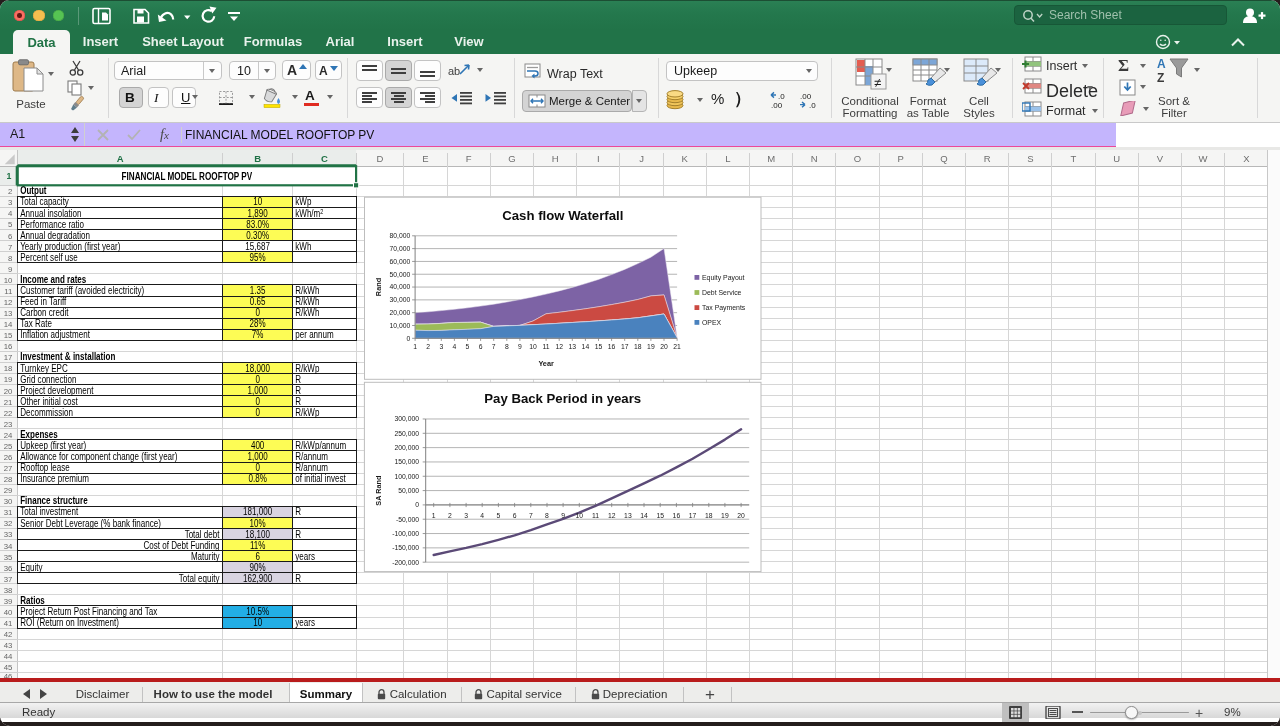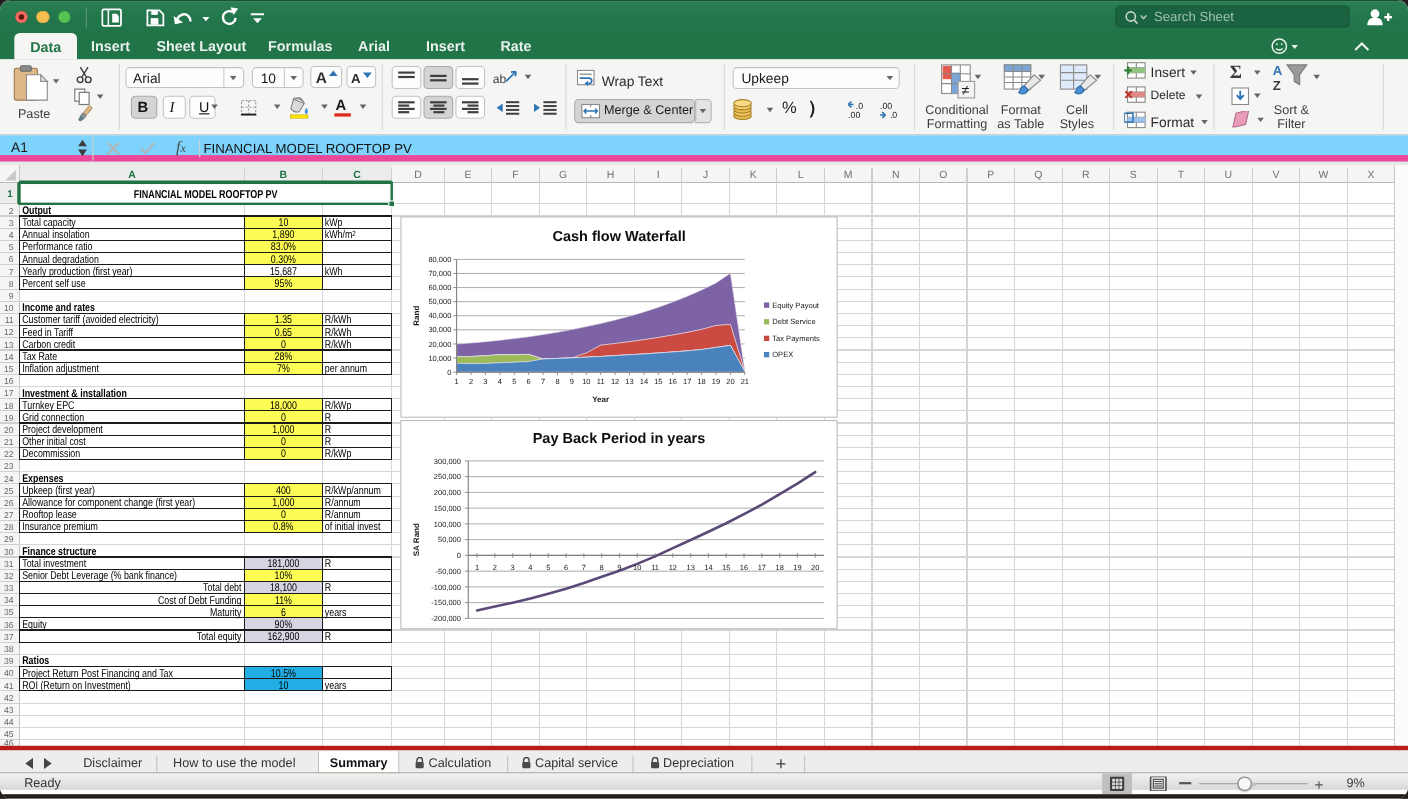--- a/index.html
+++ b/index.html
@@ -16,21 +16,21 @@
 .rtab { position:absolute; top:0; height:24px; line-height:24px; color:#e9f2ec; font-size:13px; font-weight:bold; text-align:center; }
 #hometab { position:absolute; left:13px; top:0px; width:57px; height:24px; background:#f5f5f3; border-radius:5px 5px 0 0; color:#217346; font-size:13px; font-weight:bold; text-align:center; line-height:25px; }
 
 #ribbon { left:0; top:54px; width:1280px; height:69px; background:#f5f5f3; border-bottom:1px solid #c9c9c9; }
 .sep { position:absolute; top:4px; height:60px; width:1px; background:#d8d8d8; }
 .btn { position:absolute; background:#fdfdfd; border:1px solid #c3c3c3; border-radius:4px; }
 .btn.on { background:#d4d4d4; border-color:#aaa; }
 .lbl { position:absolute; font-size:11.5px; color:#3d3d3d; text-align:center; }
 .dar { position:absolute; width:0; height:0; border-left:3.5px solid transparent; border-right:3.5px solid transparent; border-top:4px solid #666; }
 
-#fbar { left:0; top:123px; width:1280px; height:24px; background:#7dd3fc; border-bottom:6px solid #ec4899; }
+#fbar { left:0; top:123px; width:1116px; height:24px; background:#c4b5fd; border-bottom:1px solid #ec4899; }
 #gap { left:0; top:147px; width:1280px; height:3px; background:#e8e8e6; }
 
 #sheettabs { left:0; top:678px; width:1280px; height:24px; background:#ededeb; border-top:4px solid #b91c1c; }
 .stab { position:absolute; top:1px; height:23px; line-height:23px; font-size:11.5px; color:#333; text-align:center; }
 .lk { vertical-align:-1.5px; }
 .stsep { position:absolute; top:5px; height:15px; width:1px; background:#c2c2c2; }
 
 #status { left:0; top:702px; width:1280px; height:16px; background:linear-gradient(#f2f2f2,#d8d8d8); border-top:1px solid #a8a8a8; }
 #blackbottom { left:0; top:722px; width:1280px; height:4px; background:#241d1c; }
 </style></head>
@@ -88,21 +88,21 @@
     </svg>
   </div>
 
   <div class="abs" id="tabrow">
     <div id="hometab">Data</div>
     <div class="rtab" style="left:74px;width:53px;">Insert</div>
     <div class="rtab" style="left:131px;width:104px;">Sheet Layout</div>
     <div class="rtab" style="left:236px;width:74px;">Formulas</div>
     <div class="rtab" style="left:316px;width:48px;">Arial</div>
     <div class="rtab" style="left:370px;width:70px;">Insert</div>
-    <div class="rtab" style="left:444px;width:50px;">Rate</div>
+    <div class="rtab" style="left:444px;width:50px;">View</div>
 
     <svg class="abs" style="left:1154px;top:3px" width="120" height="18" viewBox="0 0 120 18">
       <g fill="none" stroke="#e9f2ec" stroke-width="1.4">
         <circle cx="9" cy="9" r="6.5"></circle>
         <circle cx="6.8" cy="7.2" r="0.8" fill="#e9f2ec" stroke="none"></circle>
         <circle cx="11.2" cy="7.2" r="0.8" fill="#e9f2ec" stroke="none"></circle>
         <path d="M6 11 c1.5 1.8 4.5 1.8 6 0"></path>
       </g>
       <path d="M20 8 l3 3.5 3 -3.5 z" fill="#e9f2ec"></path>
       <path d="M78 12.5 l6 -6 6 6" fill="none" stroke="#e9f2ec" stroke-width="2"></path>
@@ -323,21 +323,21 @@
 <span class="abs" style="left:1046px;top:5px;font-size:12.5px;color:#2a2a2a;">Insert</span>
 <div class="dar" style="left:1082px;top:10px;"></div>
 <svg class="abs" style="left:1022px;top:24px" width="20" height="17" viewBox="0 0 20 17">
         <rect x="3" y="1" width="16" height="14" fill="#fff" stroke="#8a8a8a"></rect>
         <line x1="3" y1="5.6" x2="19" y2="5.6" stroke="#8a8a8a"></line>
         <line x1="3" y1="10.2" x2="19" y2="10.2" stroke="#8a8a8a"></line>
         <line x1="11" y1="1" x2="11" y2="15" stroke="#8a8a8a"></line>
         <rect x="3" y="5.6" width="16" height="4.6" fill="#e08883"></rect>
         <path d="M1 5 l6 6 M7 5 l-6 6" stroke="#c0392b" stroke-width="1.8"></path>
       </svg>
-<span class="abs" style="left:1046px;top:27px;font-size:11px;color:#2a2a2a;">Delete</span>
+<span class="abs" style="left:1046px;top:27px;font-size:18px;color:#2a2a2a;">Delete</span>
 <div class="dar" style="left:1087px;top:32px;"></div>
 <svg class="abs" style="left:1022px;top:47px" width="20" height="17" viewBox="0 0 20 17">
         <rect x="3" y="1" width="16" height="14" fill="#fff" stroke="#8a8a8a"></rect>
         <line x1="3" y1="5.6" x2="19" y2="5.6" stroke="#8a8a8a"></line>
         <line x1="3" y1="10.2" x2="19" y2="10.2" stroke="#8a8a8a"></line>
         <line x1="11" y1="1" x2="11" y2="15" stroke="#8a8a8a"></line>
         <rect x="3" y="5.6" width="16" height="4.6" fill="#9bc2ea"></rect>
         <rect x="0" y="2" width="8" height="8" fill="none" stroke="#2e75b5" stroke-width="1.4"></rect>
       </svg>
 <span class="abs" style="left:1046px;top:50px;font-size:12.5px;color:#2a2a2a;">Format</span>
@@ -945,21 +945,21 @@
 </g>
   </svg>
 
   <div class="abs" id="sheettabs">
     <svg style="position:absolute;left:22px;top:7px" width="36" height="10" viewBox="0 0 36 10">
       <path d="M8 0 L1 5 L8 10 Z" fill="#444"></path>
       <path d="M18 0 L25 5 L18 10 Z" fill="#444"></path>
     </svg>
     <div class="stab" style="left:67px;width:71px;">Disclaimer</div>
     <div class="stsep" style="left:142px;"></div>
-    <div class="stab" style="left:143px;width:140px;">How to use the model</div>
+    <div class="stab" style="left:143px;width:140px;font-weight:bold;">How to use the model</div>
     <div class="stab" style="left:289px;width:74px;background:#fff;font-weight:bold;color:#111;border-left:1px solid #c2c2c2;border-right:1px solid #c2c2c2;">Summary<div style="position:absolute;left:0;bottom:0;width:100%;height:3px;background:#f3e35e;"></div></div>
     <div class="stab" style="left:364px;width:96px;"><svg class="lk" width="9" height="11" viewBox="0 0 9 11">
           <path d="M2 5 V3.2 a2.5 2.5 0 0 1 5 0 V5" fill="none" stroke="#4a4a4a" stroke-width="1.3"></path>
           <rect x="0.8" y="4.7" width="7.4" height="5.6" rx="1" fill="#4a4a4a"></rect>
         </svg> Calculation</div>
     <div class="stsep" style="left:461px;"></div>
     <div class="stab" style="left:462px;width:112px;text-align:center;"><svg class="lk" width="9" height="11" viewBox="0 0 9 11">
           <path d="M2 5 V3.2 a2.5 2.5 0 0 1 5 0 V5" fill="none" stroke="#4a4a4a" stroke-width="1.3"></path>
           <rect x="0.8" y="4.7" width="7.4" height="5.6" rx="1" fill="#4a4a4a"></rect>
         </svg> Capital service</div>

